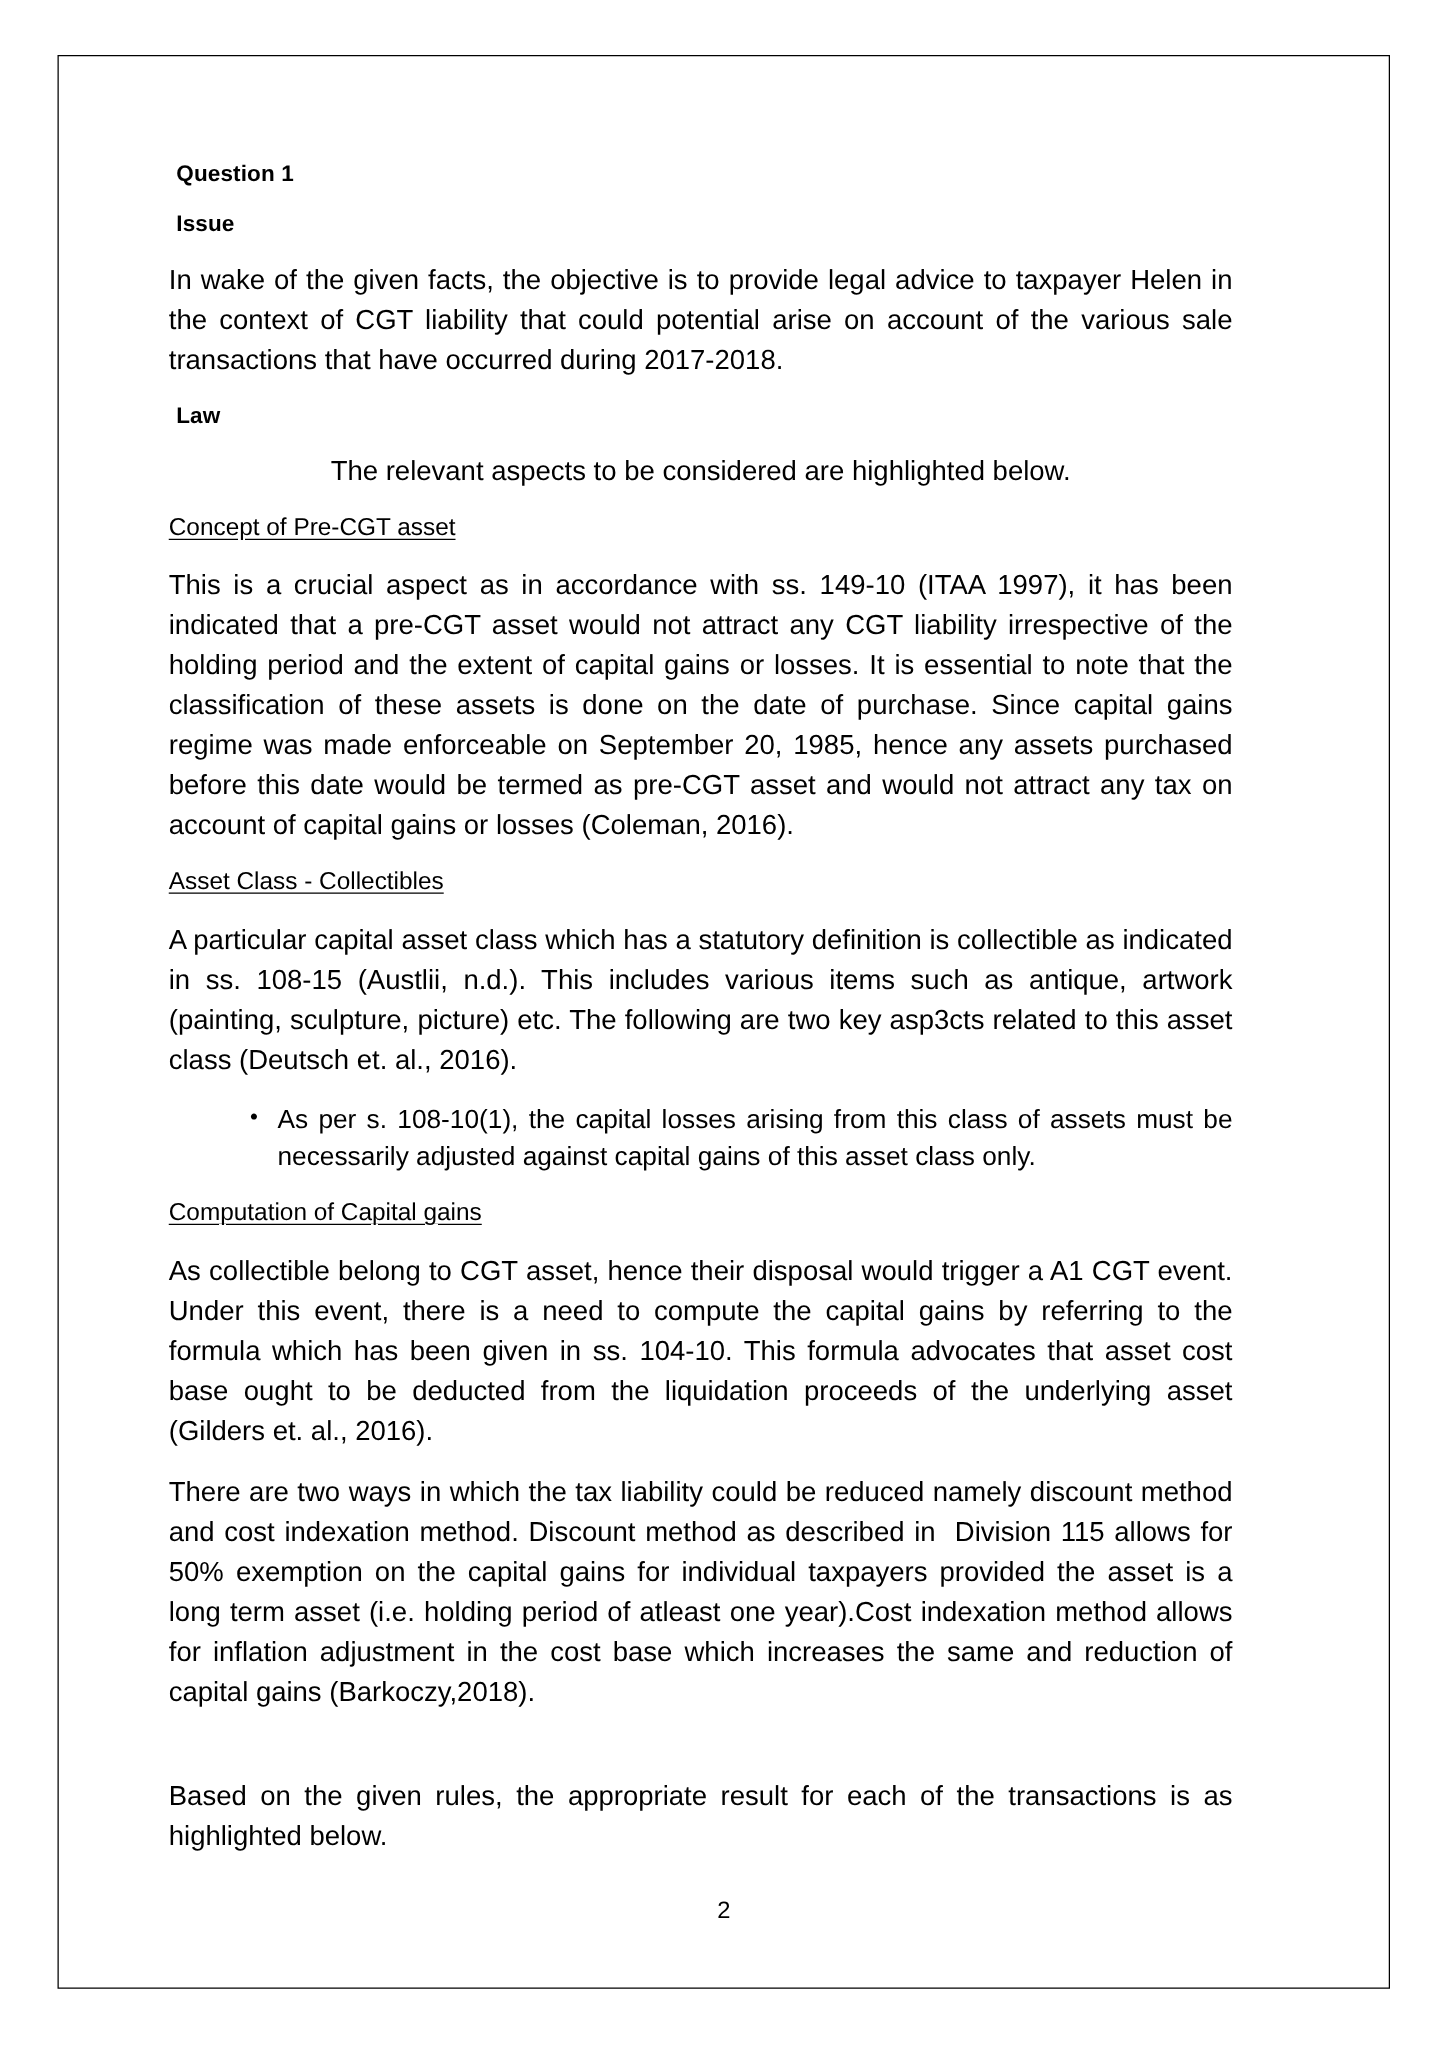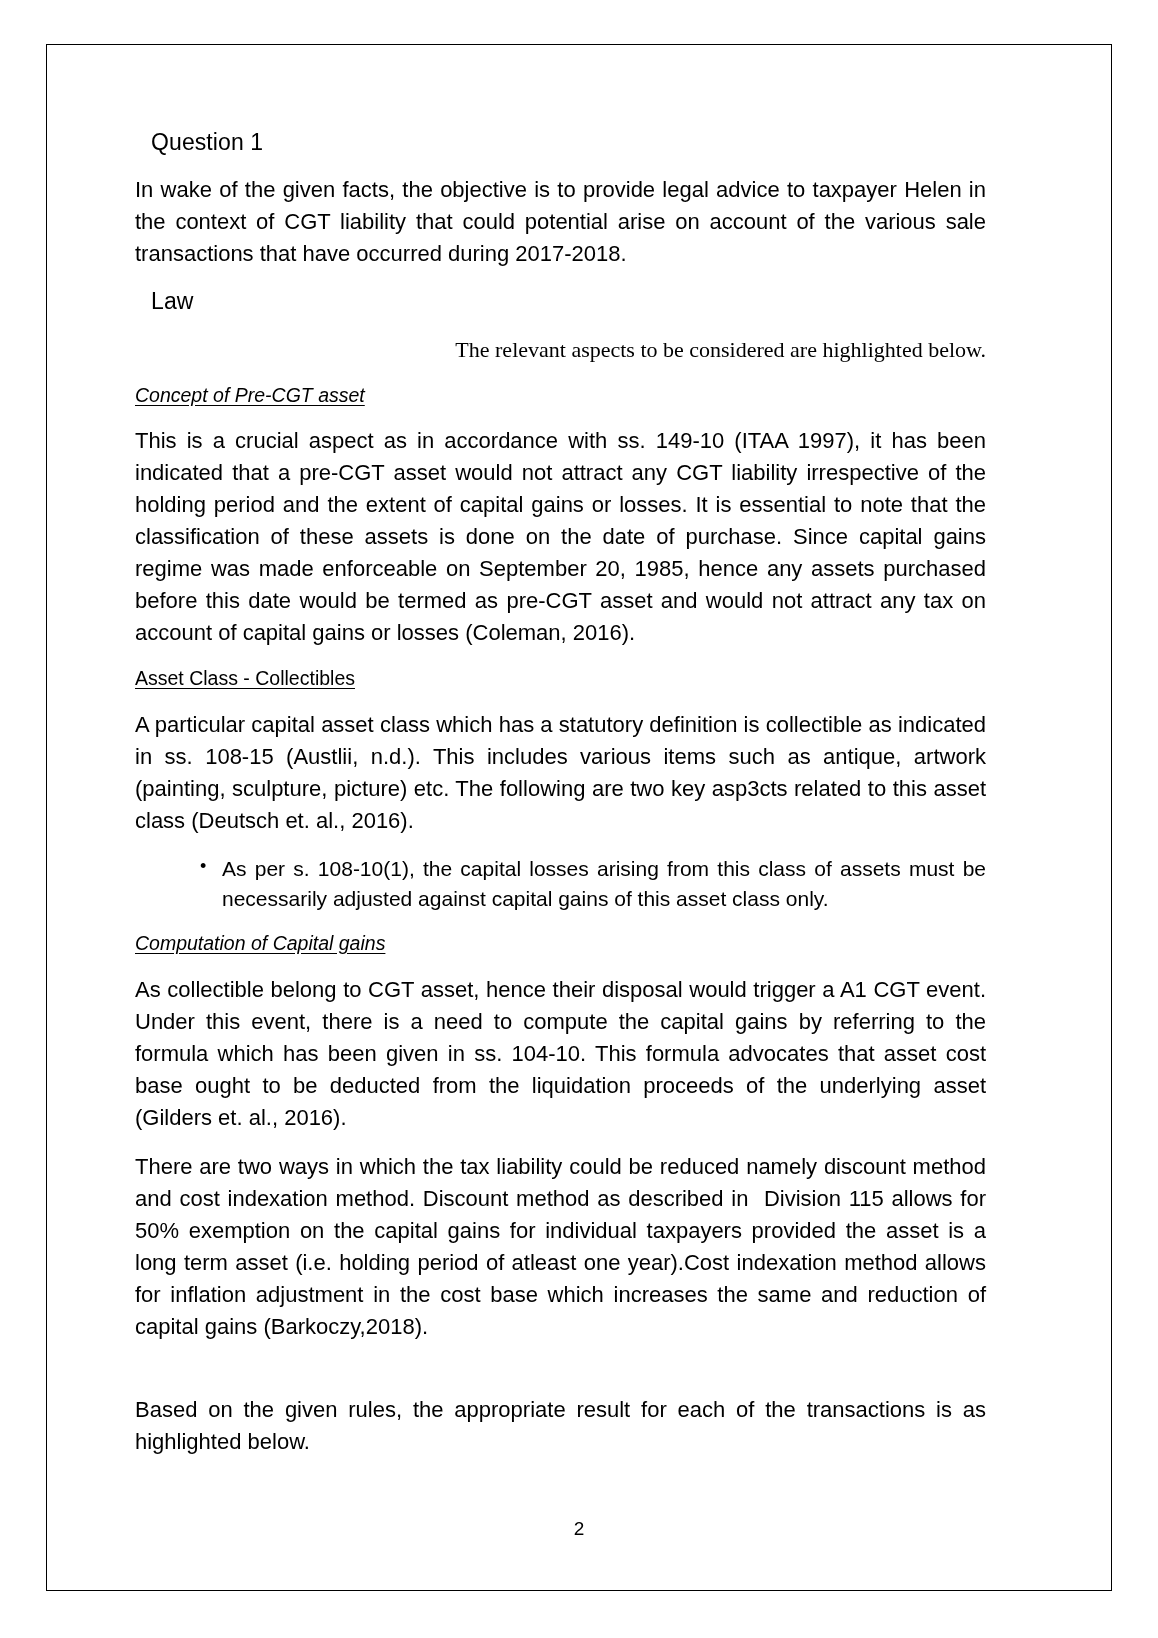--- a/index.html
+++ b/index.html
@@ -29,49 +29,47 @@
     box-sizing: border-box;
     pointer-events: none;
   }
   .content {
     position: absolute;
     left: 135px;
     top: 128px;
     width: 851px;
   }
   .h-bold {
-    font-size: 23px;
-    font-weight: normal;
+    font-size: 18px;
+    font-weight: bold;
     line-height: 1.28;
-    margin: 0 0 17px 16px;
+    margin: 0 0 17px 6px;
     letter-spacing: 0.1px;
   }
   .subhead {
     font-size: 19.5px;
     line-height: 1.3;
     margin: 0 0 17px 0;
-    font-style: italic;
     text-decoration: underline;
     text-underline-offset: 3px;
     display: block;
   }
   .subhead.no-italic {
     font-style: normal;
   }
   p.body {
     font-size: 22px;
     line-height: 1.455;
     margin: 0 0 17px 0;
     text-align: justify;
     text-justify: inter-word;
     white-space: pre-wrap;
   }
   p.body.left {
-    text-align: right;
-    font-family: Liberation Serif, serif;
+    text-align: center;
   }
   ul.bullets {
     margin: 0 0 17px 0;
     padding: 0 0 0 65px;
     list-style: none;
   }
   ul.bullets li {
     font-size: 21px;
     line-height: 1.445;
     text-align: justify;
@@ -104,20 +102,21 @@
 <body>
 
 <div class="page">
 
   <div class="page-border"></div>
 
   <div class="content">
 
     <div class="h-bold">Question 1</div>
 
+    <div class="h-bold">Issue</div>
 
     <p class="body">In wake of the given facts, the objective is to provide legal advice to taxpayer Helen in the context of CGT liability that could potential arise on account of the various sale transactions that have occurred during 2017-2018.</p>
 
     <div class="h-bold">Law</div>
 
     <p class="body left">The relevant aspects to be considered are highlighted below.</p>
 
     <div class="subhead">Concept of Pre-CGT asset</div>
 
     <p class="body">This is a crucial aspect as in accordance with ss. 149-10 (ITAA 1997), it has been indicated that a pre-CGT asset would not attract any CGT liability irrespective of the holding period and the extent of capital gains or losses. It is essential to note that the classification of these assets is done on the date of purchase. Since capital gains regime was made enforceable on September 20, 1985, hence any assets purchased before this date would be termed as pre-CGT asset and would not attract any tax on account of capital gains or losses (Coleman, 2016).</p>

